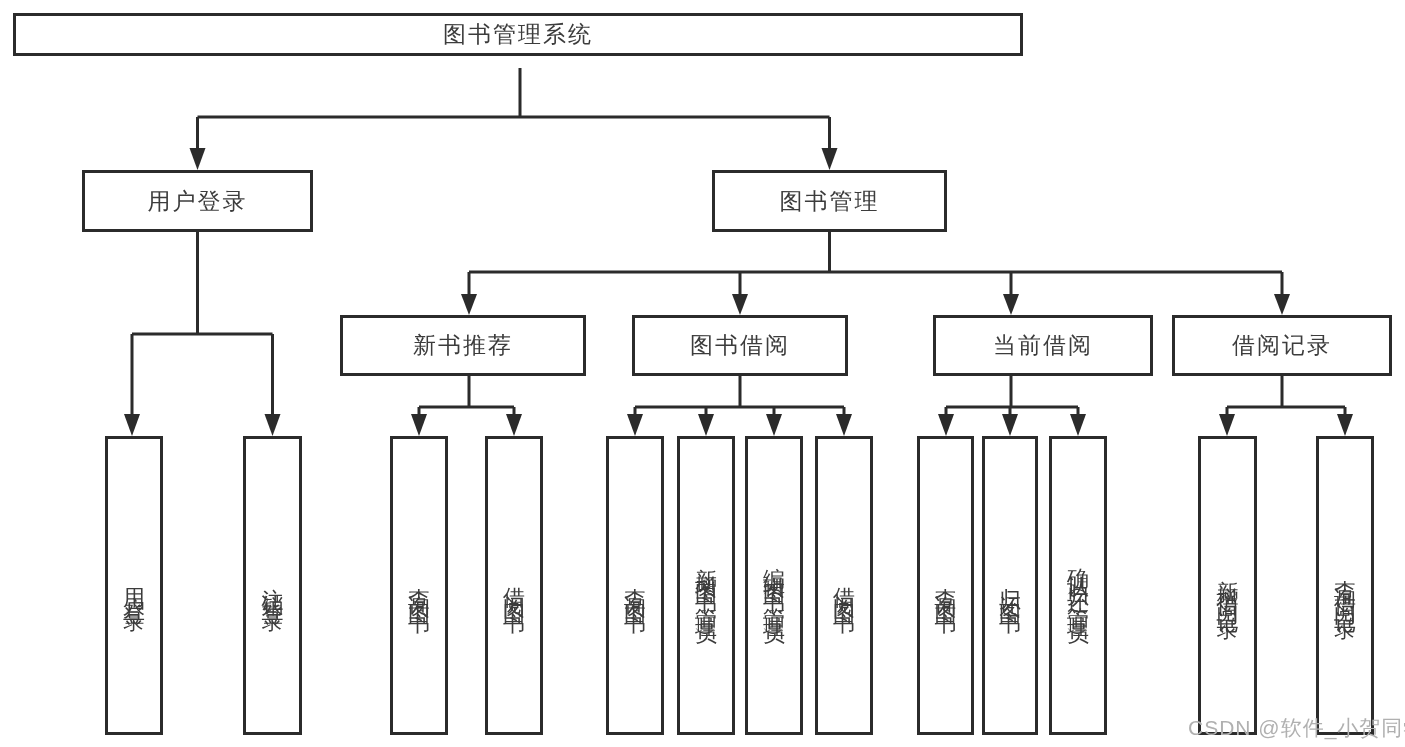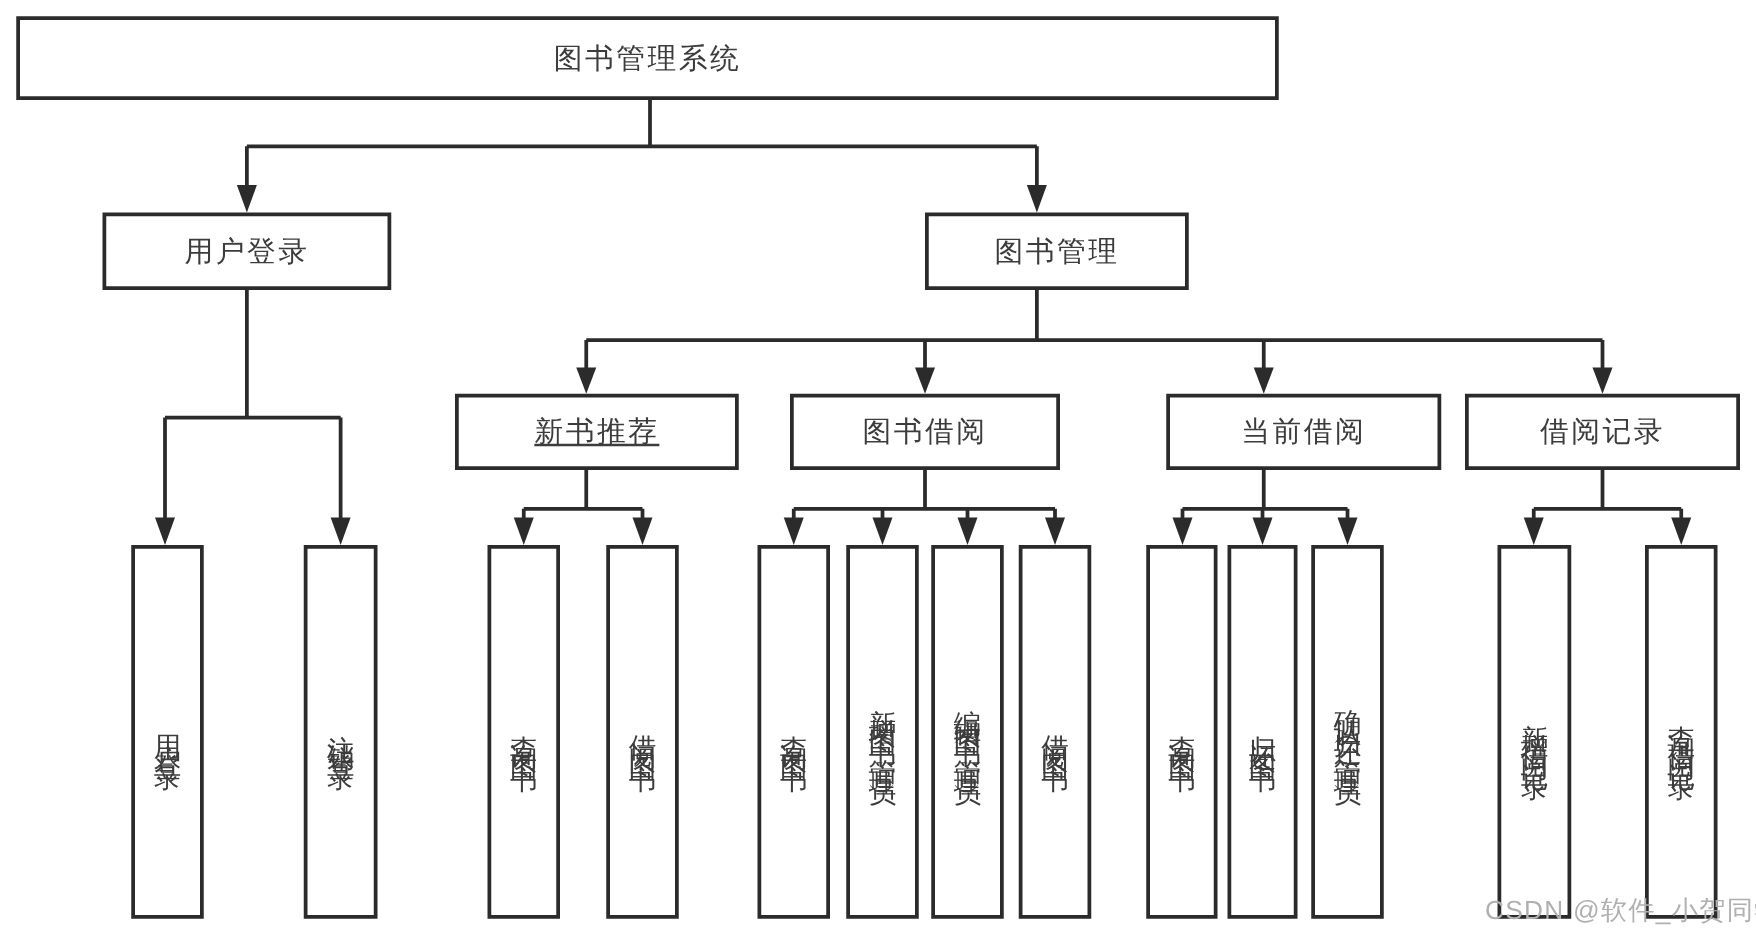--- a/index.html
+++ b/index.html
@@ -95,32 +95,32 @@
 
       <polygon points="938,414 954,414 946,436"></polygon>
       <polygon points="1002,414 1018,414 1010,436"></polygon>
       <polygon points="1070,414 1086,414 1078,436"></polygon>
 
       <polygon points="1219,414 1235,414 1227,436"></polygon>
       <polygon points="1337,414 1353,414 1345,436"></polygon>
     </g>
   </svg>
 
-  <div class="box h" style="left:13px; top:13px; width:1010px; height:67px;">
+  <div class="box h" style="left:13px; top:13px; width:1010px; height:43px;">
     <span>图书管理系统</span>
   </div>
 
   <div class="box h" style="left:82px; top:170px; width:231px; height:62px;">
     <span>用户登录</span>
   </div>
-  <div class="box h" style="left:712px; top:170px; width:211px; height:62px;margin-left:28px;">
+  <div class="box h" style="left:712px; top:170px; width:235px; height:62px;">
     <span>图书管理</span>
   </div>
 
-  <div class="box h" style="left:364px; top:315px; width:227px; height:61px;text-decoration:underline;">
+  <div class="box h" style="left:340px; top:315px; width:246px; height:61px;">
     <span>新书推荐</span>
   </div>
   <div class="box h" style="left:632px; top:315px; width:216px; height:61px;text-align:center;">
     <span>图书借阅</span>
   </div>
   <div class="box h" style="left:901px; top:315px; width:220px; height:61px;margin-left:32px;">
     <span>当前借阅</span>
   </div>
   <div class="box h" style="left:1172px; top:315px; width:220px; height:61px;">
     <span>借阅记录</span>

